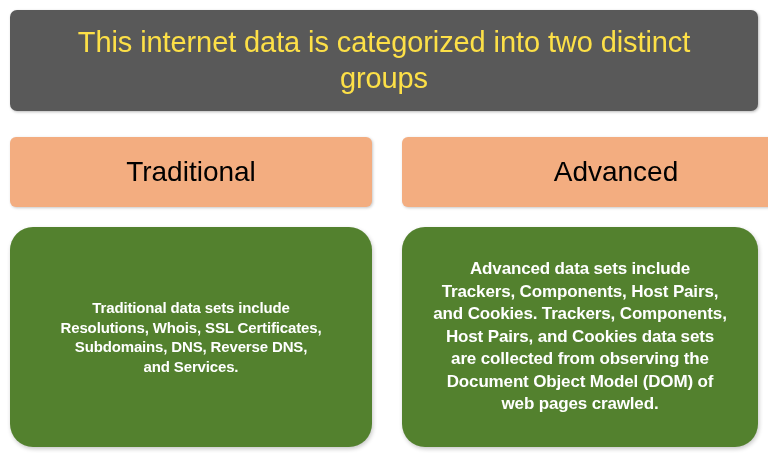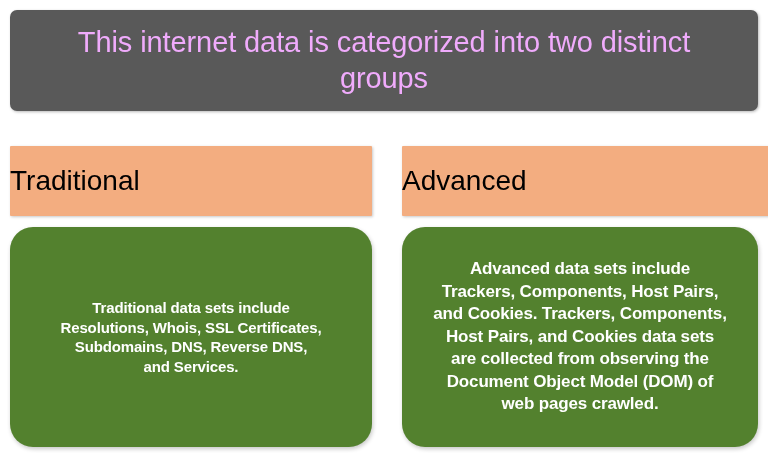--- a/index.html
+++ b/index.html
@@ -31,38 +31,39 @@
     background: #595959;
     border-radius: 7px;
     box-shadow: 1px 1px 3px rgba(0,0,0,0.28);
     display: flex;
     align-items: center;
     justify-content: center;
     box-sizing: border-box;
     padding: 0 22px;
   }
   .header-title {
-    color: #f0abfc;
+    color: #fde047;
     font-size: 29px;
     line-height: 1.22;
     font-weight: 400;
     text-align: center;
     letter-spacing: -0.1px;
   }
 
   
   .cat-header {
     position: absolute;
-    top: 146px;
+    top: 137px;
     height: 70px;
     background: #f3ad80;
-    border-radius: 1px;
+    border-radius: 6px;
     box-shadow: 1px 1px 3px rgba(0,0,0,0.22);
     display: flex;
     align-items: center;
+    justify-content: center;
     box-sizing: border-box;
   }
   .cat-header.left  { left: 10px;  width: 362px; }
   .cat-header.right { left: 402px; width: 428px; }
   .cat-header-label {
     color: #000000;
     font-size: 28px;
     font-weight: 400;
     text-align: center;
     line-height: 1.1;

